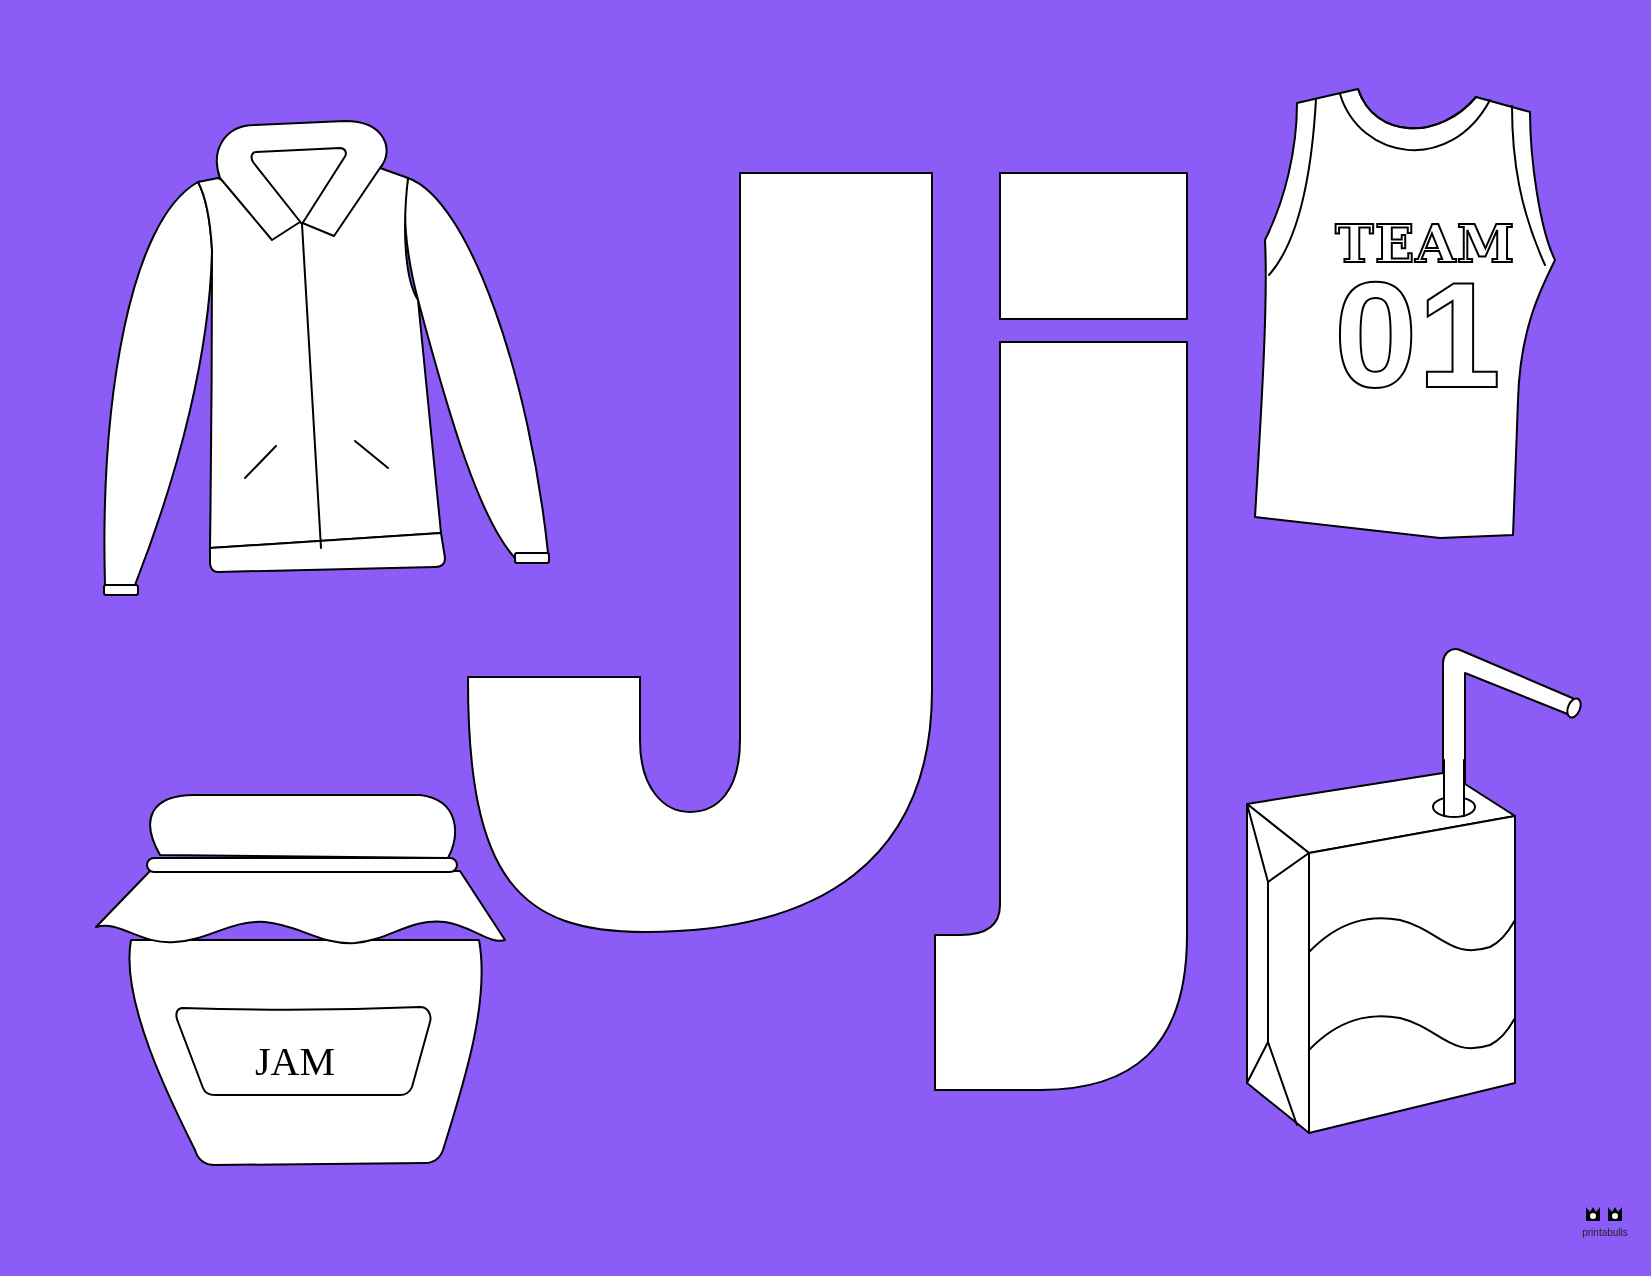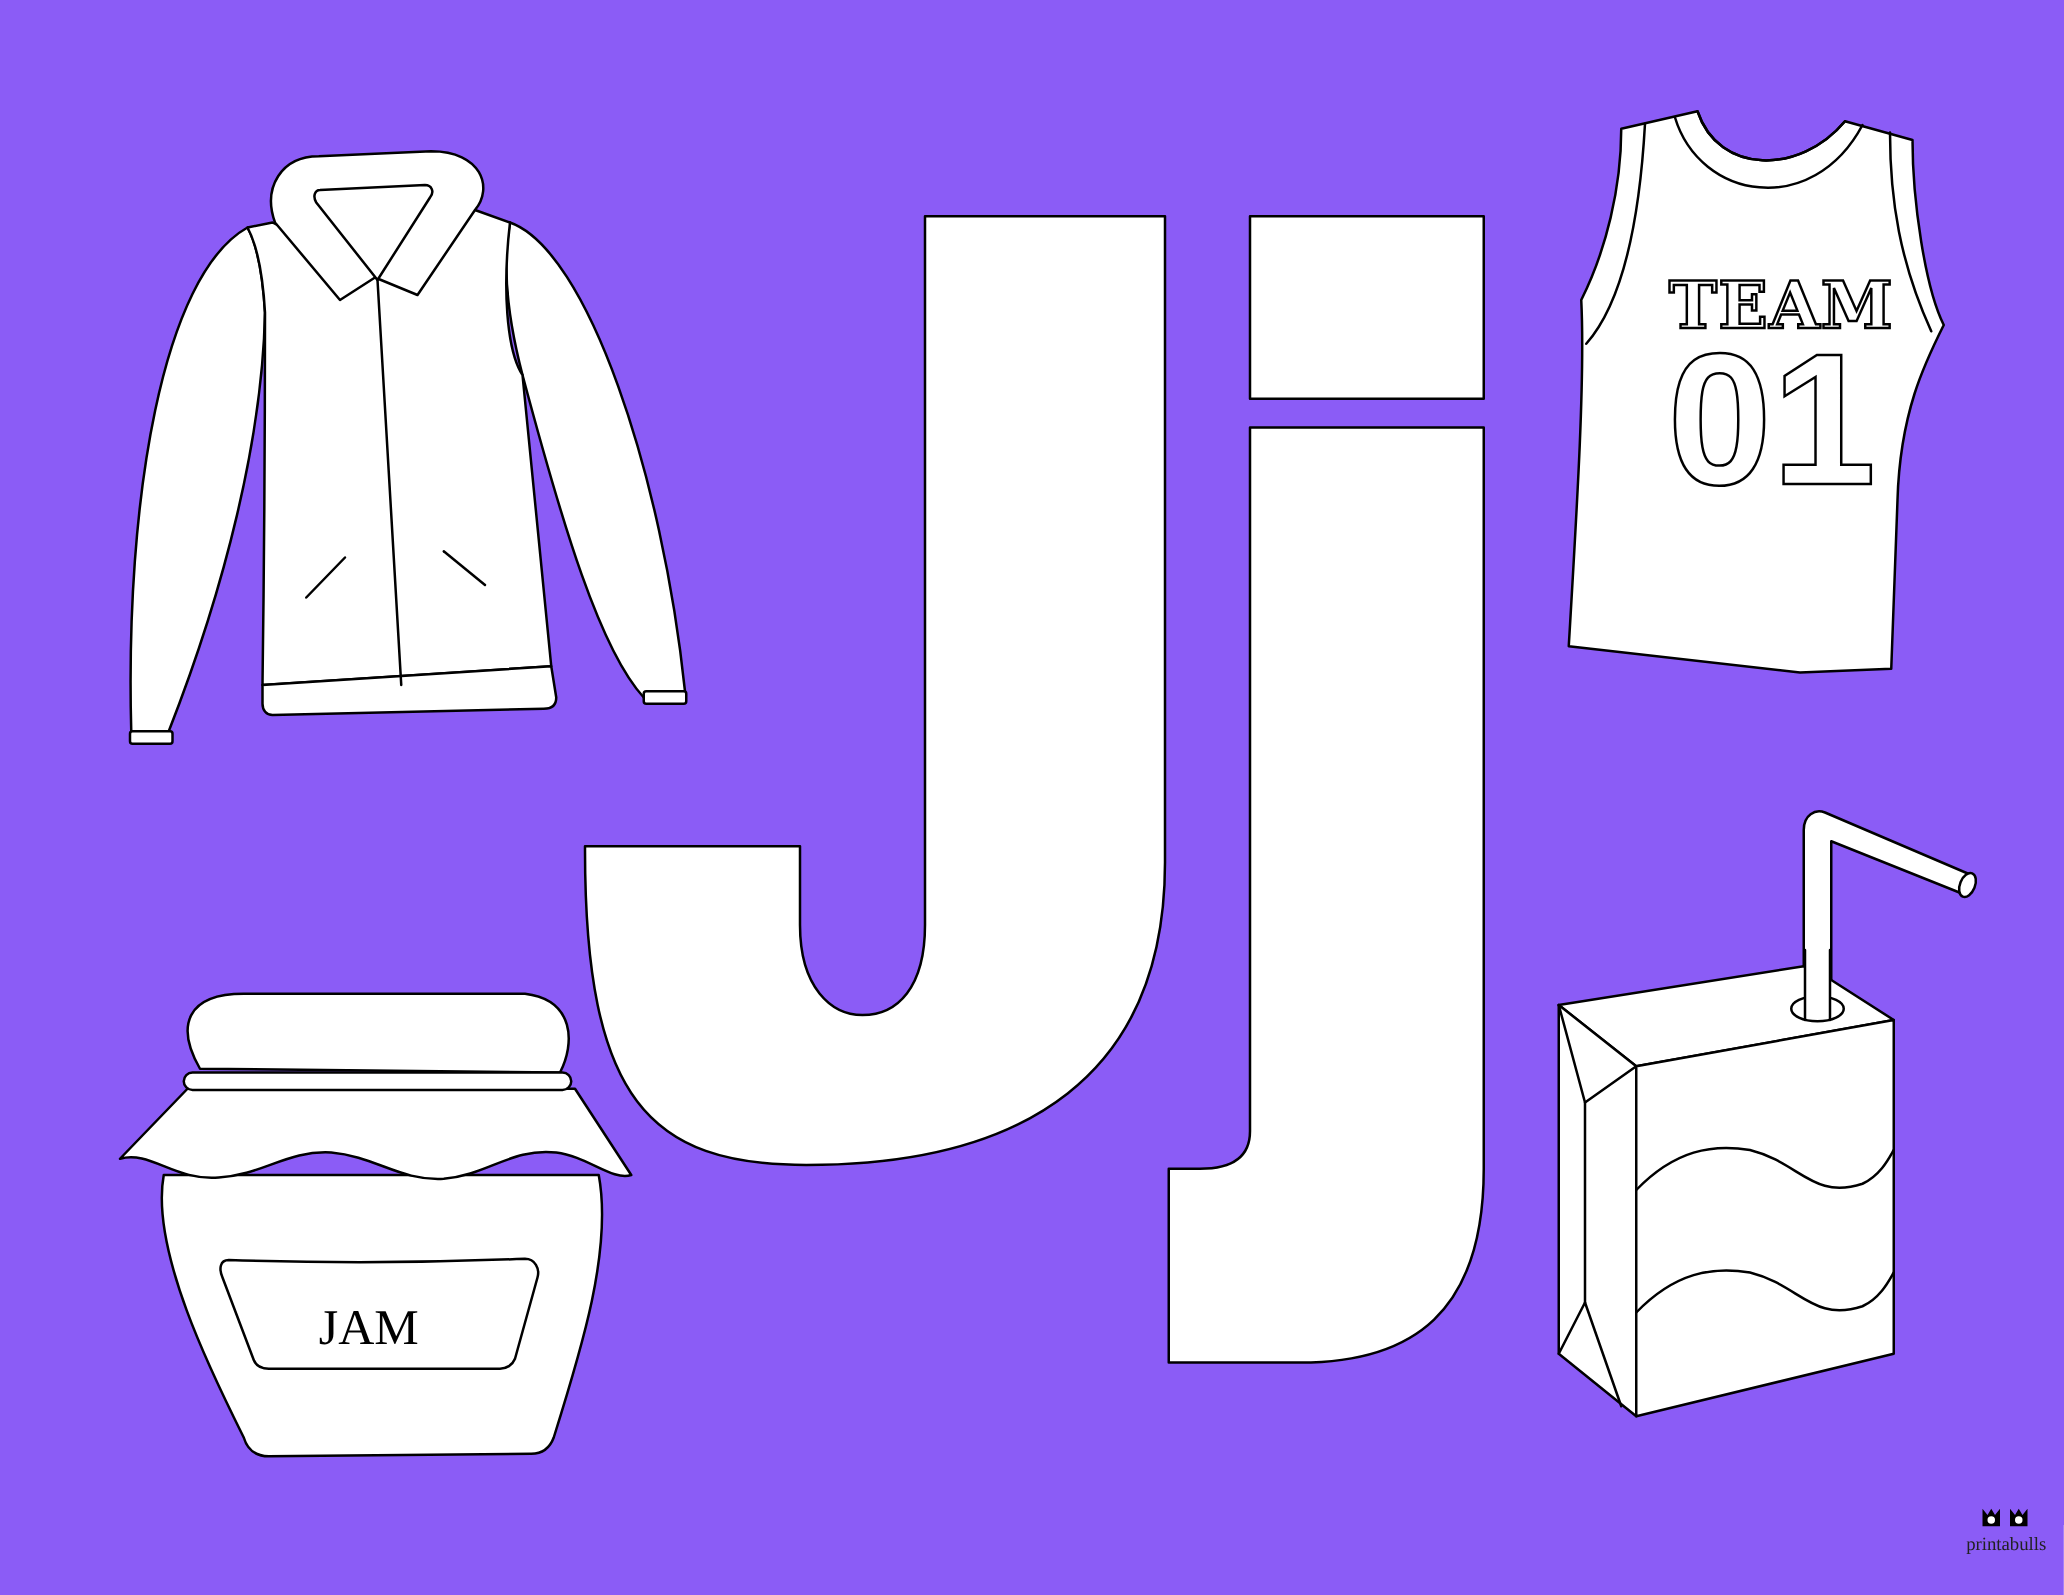--- a/index.html
+++ b/index.html
@@ -5,21 +5,21 @@
   html, body { margin: 0; padding: 0; background: #ffffff; }
   body { width: 1651px; height: 1276px; position: relative; overflow: hidden; font-family: "Liberation Sans", sans-serif; }
   .page { position: absolute; left: 0; top: 0; width: 1651px; height: 1276px; background: #8b5cf6; }
   svg.art { position: absolute; left: 0; top: 0; }
   .stroke { fill: #ffffff; stroke: #000000; stroke-width: 2; stroke-linejoin: round; stroke-linecap: round; }
   .line { fill: none; stroke: #000000; stroke-width: 2; stroke-linejoin: round; stroke-linecap: round; }
   .jam-text { font-family: "Liberation Serif", "DejaVu Serif", serif; font-size: 40px; fill: #000; }
   .team-text { font-family: "DejaVu Serif", "Liberation Serif", serif; font-weight: bold; font-size: 52px; fill: #fff; stroke: #000; stroke-width: 2; letter-spacing: 1px; }
   .num-text { font-family: "Liberation Sans", "DejaVu Sans", sans-serif; font-weight: bold; font-size: 150px; fill: #fff; stroke: #000; stroke-width: 2; }
   .logo { position: absolute; left: 1570px; top: 1205px; width: 70px; text-align: center; }
-  .logo-text { font-family: Liberation Serif, serif; font-size: 15px; color: #222; display: block; }
+  .logo-text { font-family: Liberation Sans, sans-serif; font-size: 10px; color: #222; display: block; }
 </style>
 </head>
 <body>
 
 <div class="page">
   <svg class="art" width="1651" height="1276" viewBox="0 0 1651 1276">
 
     <g>
       <path class="stroke" d="M 740 173 L 932 173 L 932 690
         C 932 860 820 932 645 932

